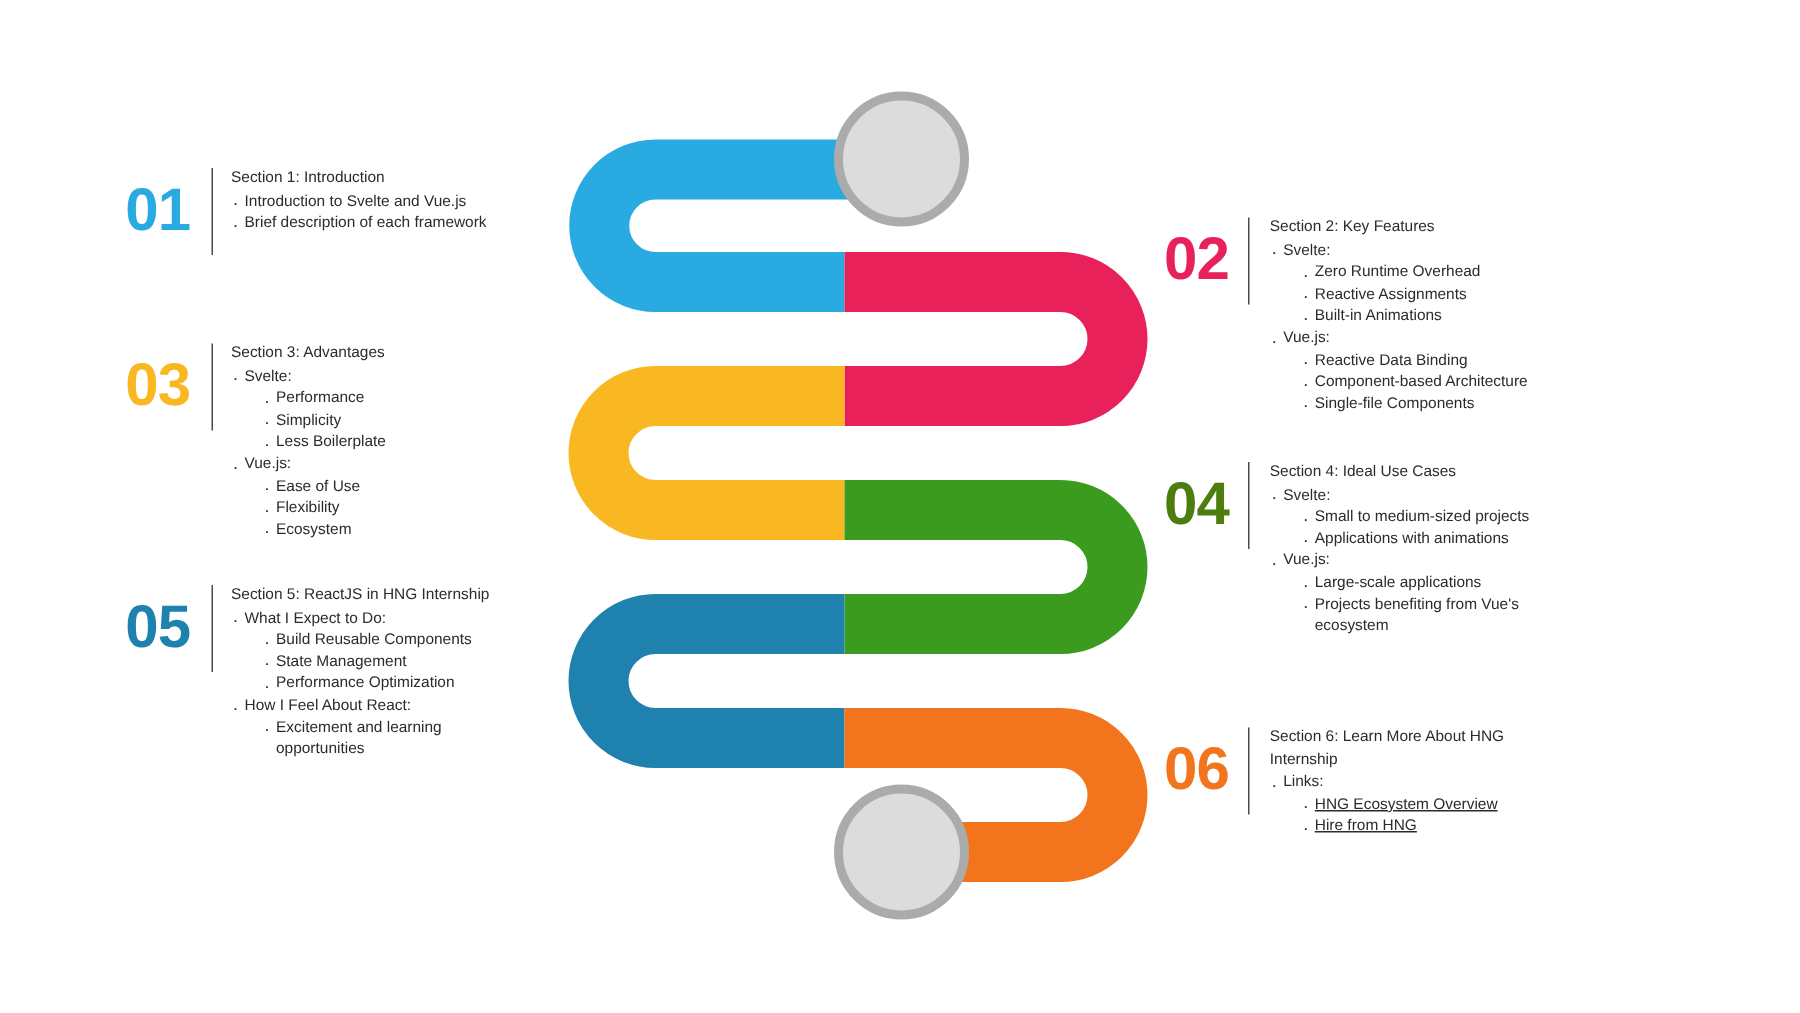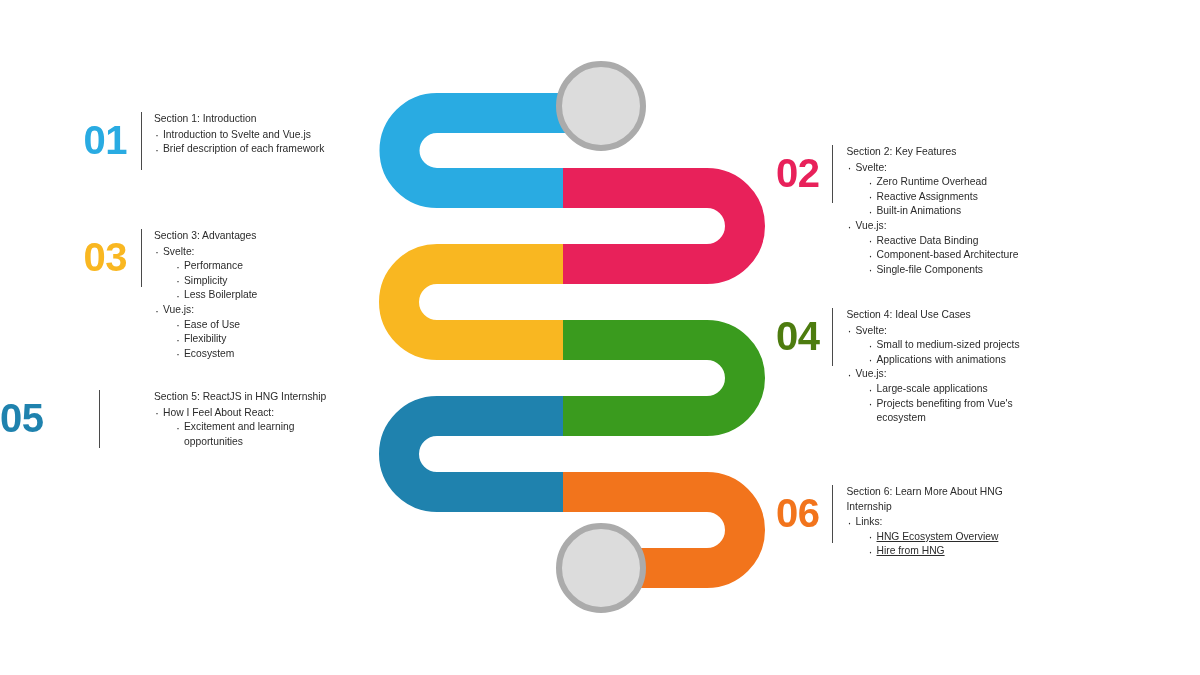--- a/index.html
+++ b/index.html
@@ -52,21 +52,21 @@
   .lnk{text-decoration:underline;color:#2b2b2b;}
 
   
   .block.left .num{text-align:right;}
   .block.left .rule{margin:0 12px 0 14px;}
   .block.right .rule{margin:0 14px 0 12px;}
 
   
   #b01{left:0px;  top:112px; width:350px;}
   #b03{left:0px;  top:229px; width:350px;}
-  #b05{left:0px;  top:390px; width:350px;justify-content:space-between;}
+  #b05{left:0px;  top:390px; width:350px;}
   #b02{left:776px;top:145px; width:330px;}
   #b04{left:776px;top:308px; width:330px;}
   #b06{left:776px;top:485px; width:330px;}
 
   #b01 .num,#b01 .rule{height:58px;}
   #b03 .num,#b03 .rule{height:58px;}
   #b05 .num,#b05 .rule{height:58px;}
   #b02 .num,#b02 .rule{height:58px;}
   #b04 .num,#b04 .rule{height:58px;}
   #b06 .num,#b06 .rule{height:58px;}
@@ -164,20 +164,27 @@
   <div class="block left" id="b05">
     <div class="numwrap">
       <span class="num" style="color: rgb(31, 130, 174);">05</span>
     </div>
     <div class="rulewrap">
         <div class="rule"></div>
       </div>
     <div class="txt">
       <span class="hd">Section 5: ReactJS in HNG Internship</span>
       <ul>
+        <li><span>What I Expect to Do:</span>
+          <ul>
+            <li><span>Build Reusable Components</span></li>
+            <li><span>State Management</span></li>
+            <li><span>Performance Optimization</span></li>
+          </ul>
+        </li>
         <li><span>How I Feel About React:</span>
           <ul>
             <li><span>Excitement and learning opportunities</span></li>
           </ul>
         </li>
       </ul>
     </div>
   </div>
 
   <div class="block right" id="b02">

